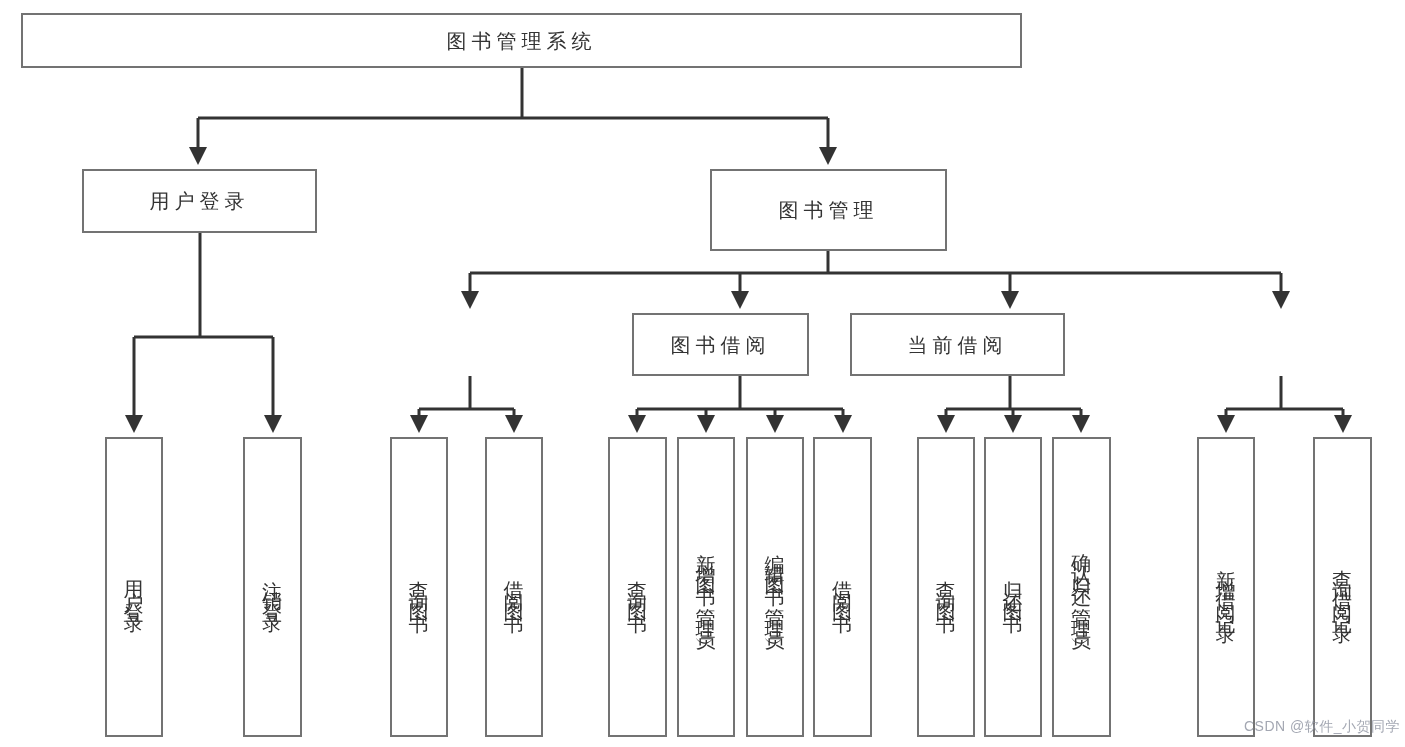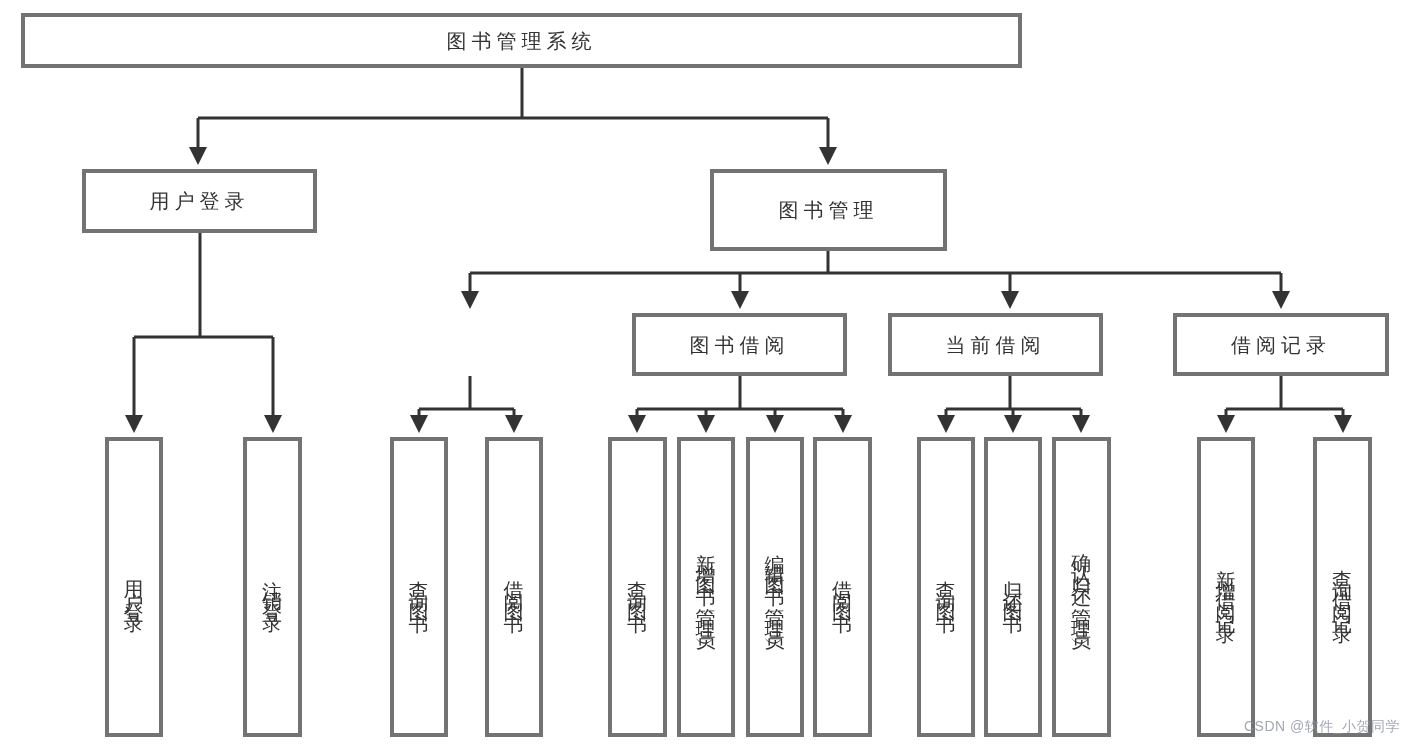--- a/index.html
+++ b/index.html
@@ -12,21 +12,21 @@
     overflow: hidden;
   }
   #connectors {
     position: absolute;
     left: 0; top: 0;
     width: 1405px; height: 747px;
   }
   .node {
     position: absolute;
     background: #ffffff;
-    border: 4px solid #737373;
+    border: 2px solid #737373;
     box-sizing: border-box;
     display: flex;
     align-items: center;
     justify-content: center;
     color: #333333;
     font-size: 20px;
     line-height: 1;
   }
   .node .hlabel {
     letter-spacing: 5px;
@@ -108,28 +108,25 @@
     <span class="hlabel">图书管理系统</span>
   </div>
 
   <div class="node" style="left:82px; top:169px; width:235px; height:64px;">
     <span class="hlabel">用户登录</span>
   </div>
   <div class="node" style="left:710px; top:169px; width:237px; height:82px;">
     <span class="hlabel">图书管理</span>
   </div>
 
-  <div class="node" style="left:632px; top:313px; width:215px; height:63px;">
+  <div class="node" style="left:632px; top:313px; width:177px; height:63px;">
     <span class="hlabel">图书借阅</span>
   </div>
-  <div class="node" style="left:888px; top:313px; width:215px; height:63px;align-items:center;">
+  <div class="node" style="left:850px; top:313px; width:215px; height:63px;align-items:center;">
     <span class="hlabel">当前借阅</span>
-  </div>
-  <div class="node" style="left:1173px; top:313px; width:216px; height:63px;">
-    <span class="hlabel">借阅记录</span>
   </div>
 
   <div class="node" style="left:105px; top:437px; width:58px; height:300px;">
     <span class="vlabel">用户登录</span>
   </div>
   <div class="node" style="left:243px; top:437px; width:59px; height:300px;">
     <span class="vlabel">注销登录</span>
   </div>
 
   <div class="node" style="left:390px; top:437px; width:58px; height:300px;">

